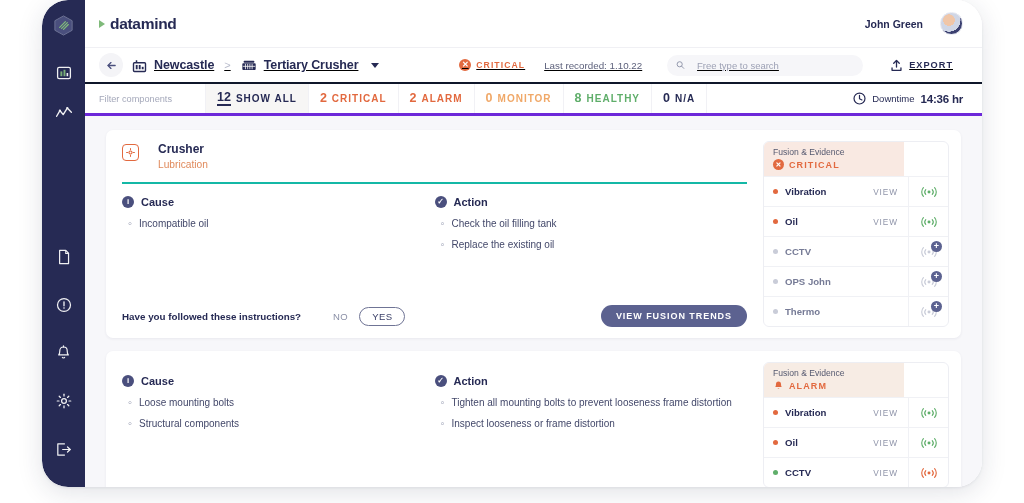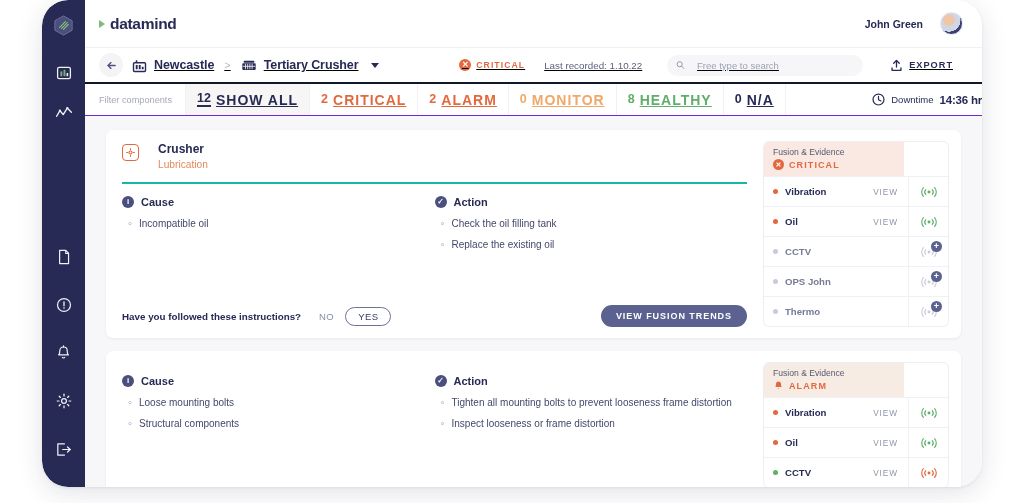--- a/index.html
+++ b/index.html
@@ -186,42 +186,44 @@
   }
 
   
   .filterbar {
     height: 32px;
     flex: 0 0 32px;
     background: #ffffff;
     display: flex;
     align-items: stretch;
     padding-left: 14px;
-    border-bottom: 1px solid #6d28d9;
+    padding-right: 19px;
+    border-bottom: 3px solid #6d28d9;
+    gap: 20px;
   }
   .filter-label {
     display: flex; align-items: center;
     font-size: 9.2px; color: #a4a8ba;
     padding-right: 13px;
     white-space: nowrap;
   }
   .ftab {
     display: flex; align-items: center; gap: 5px;
     padding: 0 11px;
     cursor: pointer;
     border-right: 1px solid #f1f1f5;
     position: relative;
   }
   .ftab:first-of-type { border-left: 1px solid #f1f1f5; }
   .ftab.active { background: #f7f6f5; }
   .ftab-num {
     font-size: 12.5px; font-weight: bold; line-height: 1;
   }
   .ftab-txt {
-    font-size: 14px; font-weight: bold; letter-spacing: 1px; white-space: nowrap; text-decoration: underline;
+    font-size: 10px; font-weight: bold; letter-spacing: 1px; white-space: nowrap;
   }
   .ftab.active .ftab-num { color: #262a54; border-bottom: 2px solid #262a54; padding-bottom: 1px; }
   .ftab.active .ftab-txt { color: #262a54; }
   .filter-spacer { flex: 1 1 auto; }
   .downtime {
     display: flex; align-items: center; gap: 6px;
   }
   .downtime-label { font-size: 9.5px; color: #262a54; }
   .downtime-val { font-size: 11.5px; font-weight: bold; color: #262a54; letter-spacing: -.2px; }
 
@@ -294,21 +296,21 @@
     color: #8b90a8; font-size: 11px;
   }
 
   .card-foot {
     display: flex; align-items: center;
     padding: 10px 0 11px 0;
     margin-top: auto;
   }
   .foot-q { font-size: 9.8px; font-weight: bold; color: #262a54; }
   .foot-no {
-    font-size: 9.5px; color: #8a8fa6; margin-left: 18px; cursor: pointer; letter-spacing: .4px;
+    font-size: 9.5px; color: #8a8fa6; margin-left: 32px; cursor: pointer; letter-spacing: .4px;
   }
   .foot-yes {
     margin-left: 11px;
     border: 1px solid #6f7495;
     border-radius: 11px;
     padding: 3px 12px;
     font-size: 9.5px; color: #3b4068; cursor: pointer; letter-spacing: .4px;
   }
   .foot-spacer { flex: 1 1 auto; }
   .trends-btn {

